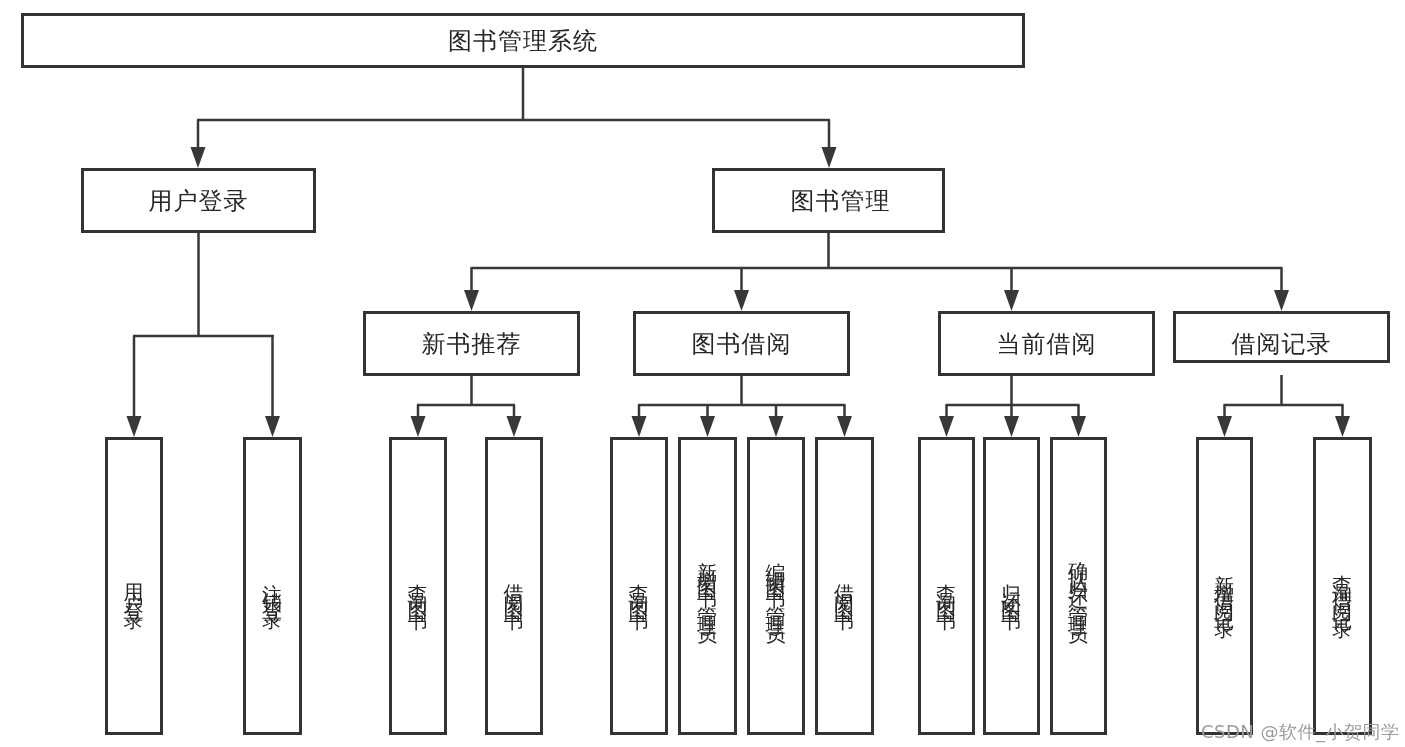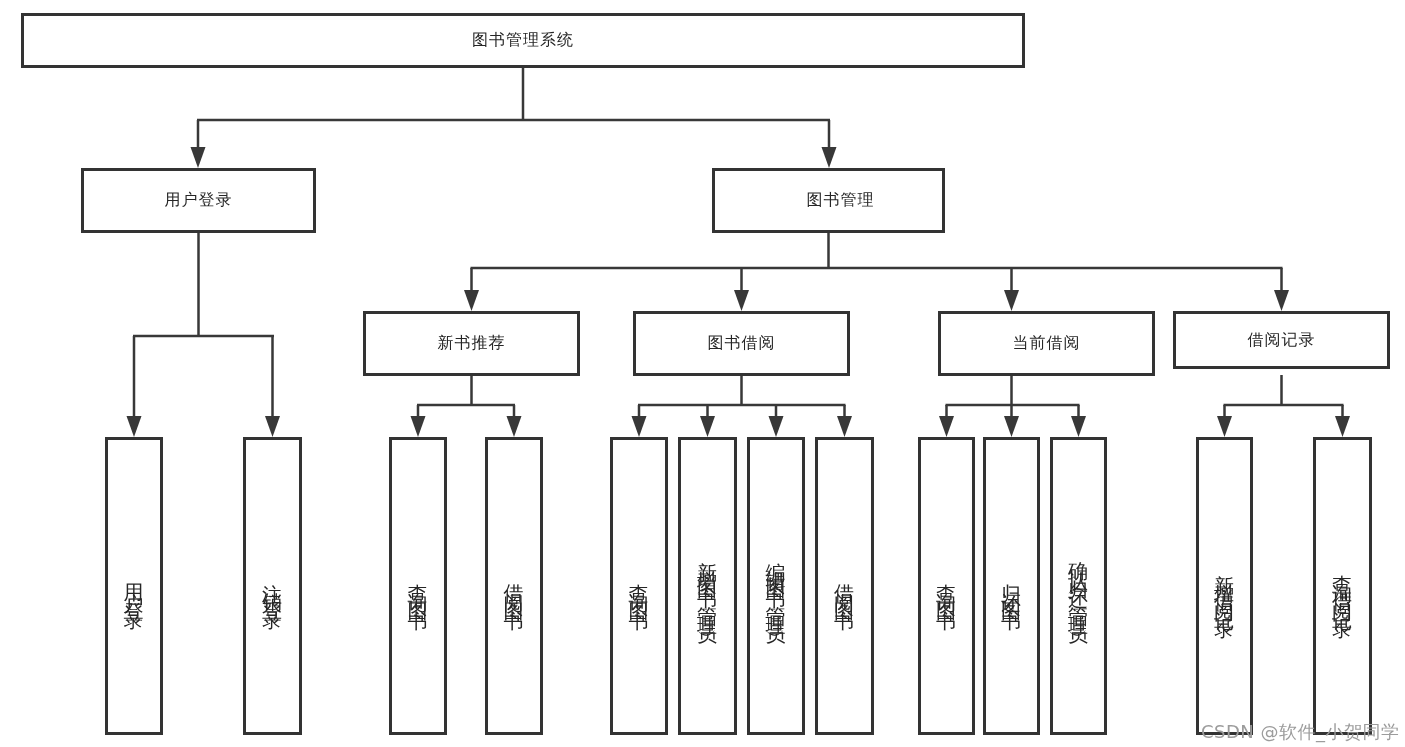--- a/index.html
+++ b/index.html
@@ -27,21 +27,21 @@
     position: absolute;
     box-sizing: border-box;
     border: 3px solid #333333;
     background: #ffffff;
     display: flex;
     align-items: center;
     justify-content: center;
     color: #262626;
   }
   .h-label {
-    font-size: 16px;
+    font-size: 24px;
     letter-spacing: 1px;
     white-space: nowrap;
   }
   .leaf .v-label {
     writing-mode: vertical-rl;
     font-size: 20px;
     line-height: 1;
     letter-spacing: 9px;
     white-space: nowrap;
   }
@@ -118,21 +118,21 @@
 
   <div class="box" style="left:633px; top:311px; width:217px; height:65px;">
     <span class="h-label">图书借阅</span>
   </div>
   <div class="box" style="left:363px; top:311px; width:217px; height:65px;">
     <span class="h-label">新书推荐</span>
   </div>
   <div class="box" style="left:903px; top:311px; width:217px; height:65px;margin-left:35px;">
     <span class="h-label">当前借阅</span>
   </div>
-  <div class="box" style="left:1173px; top:311px; width:217px; height:58px;">
+  <div class="box" style="left:1173px; top:311px; width:217px; height:52px;align-items:flex-end;">
     <span class="h-label">借阅记录</span>
   </div>
 
   <div class="box leaf" style="left:105px; top:437px; width:58px; height:298px;">
     <span class="v-label">用户登录</span>
   </div>
   <div class="box leaf" style="left:243px; top:437px; width:59px; height:298px;">
     <span class="v-label">注销登录</span>
   </div>
 

